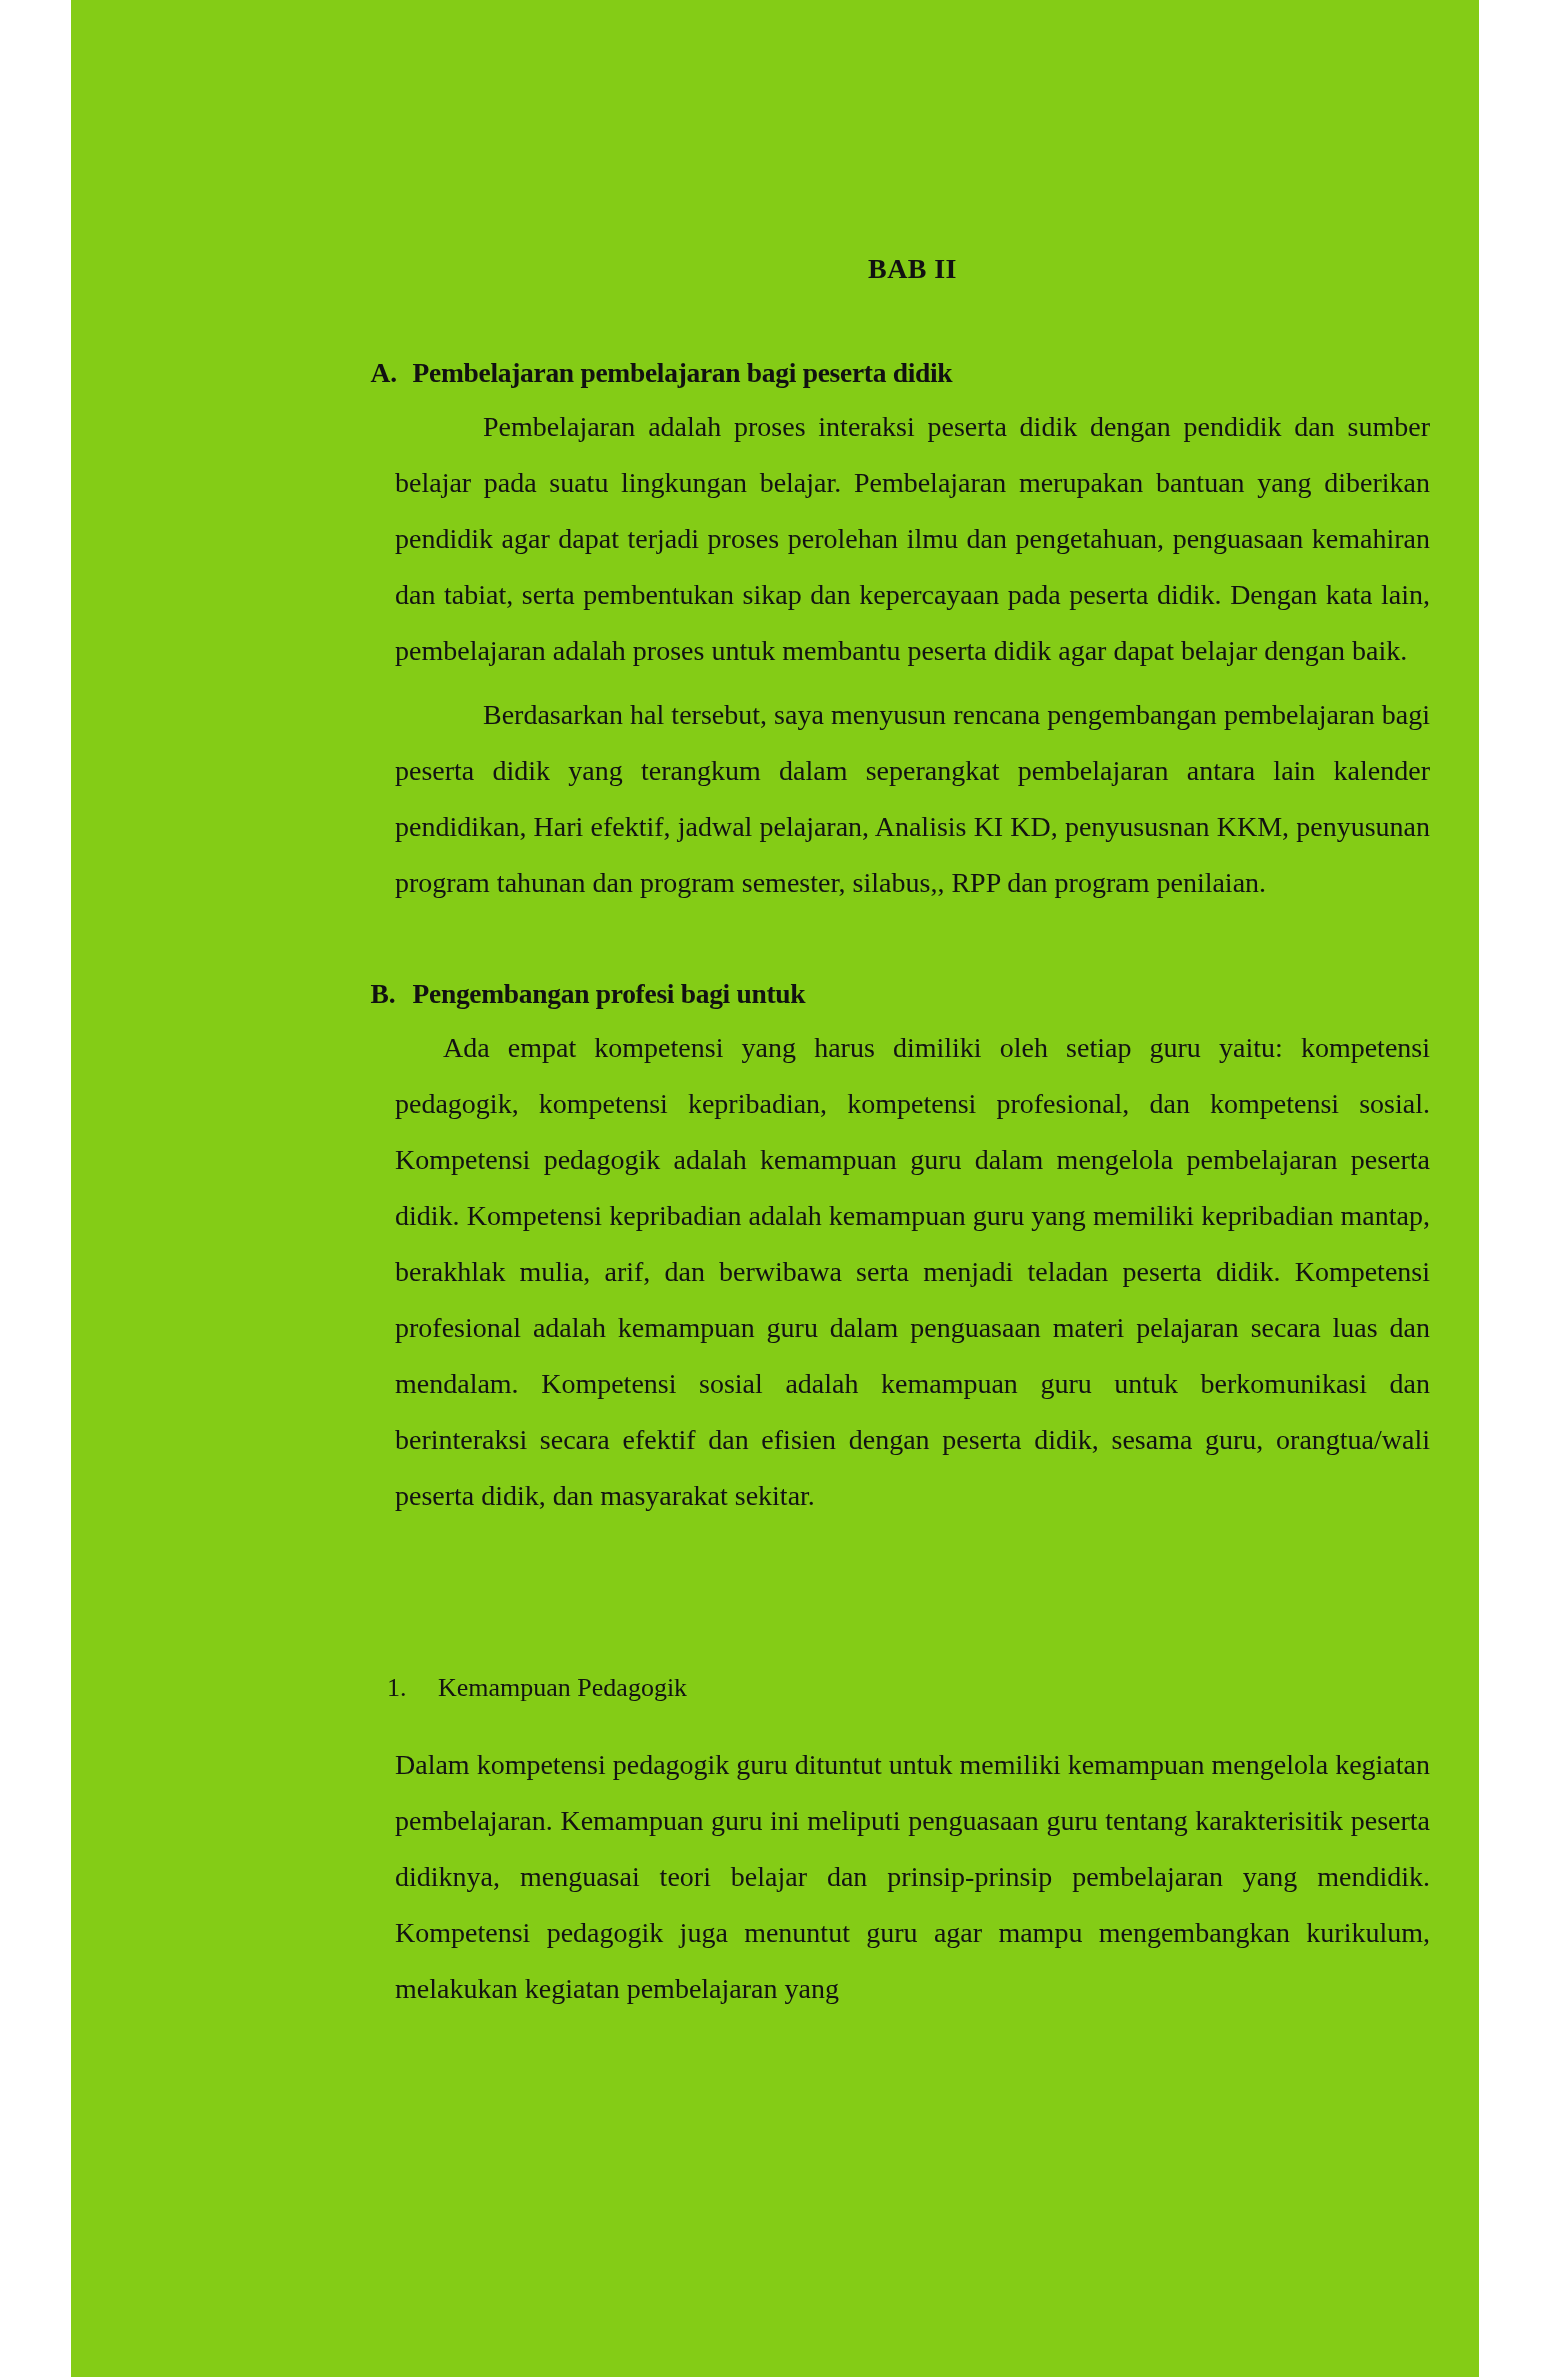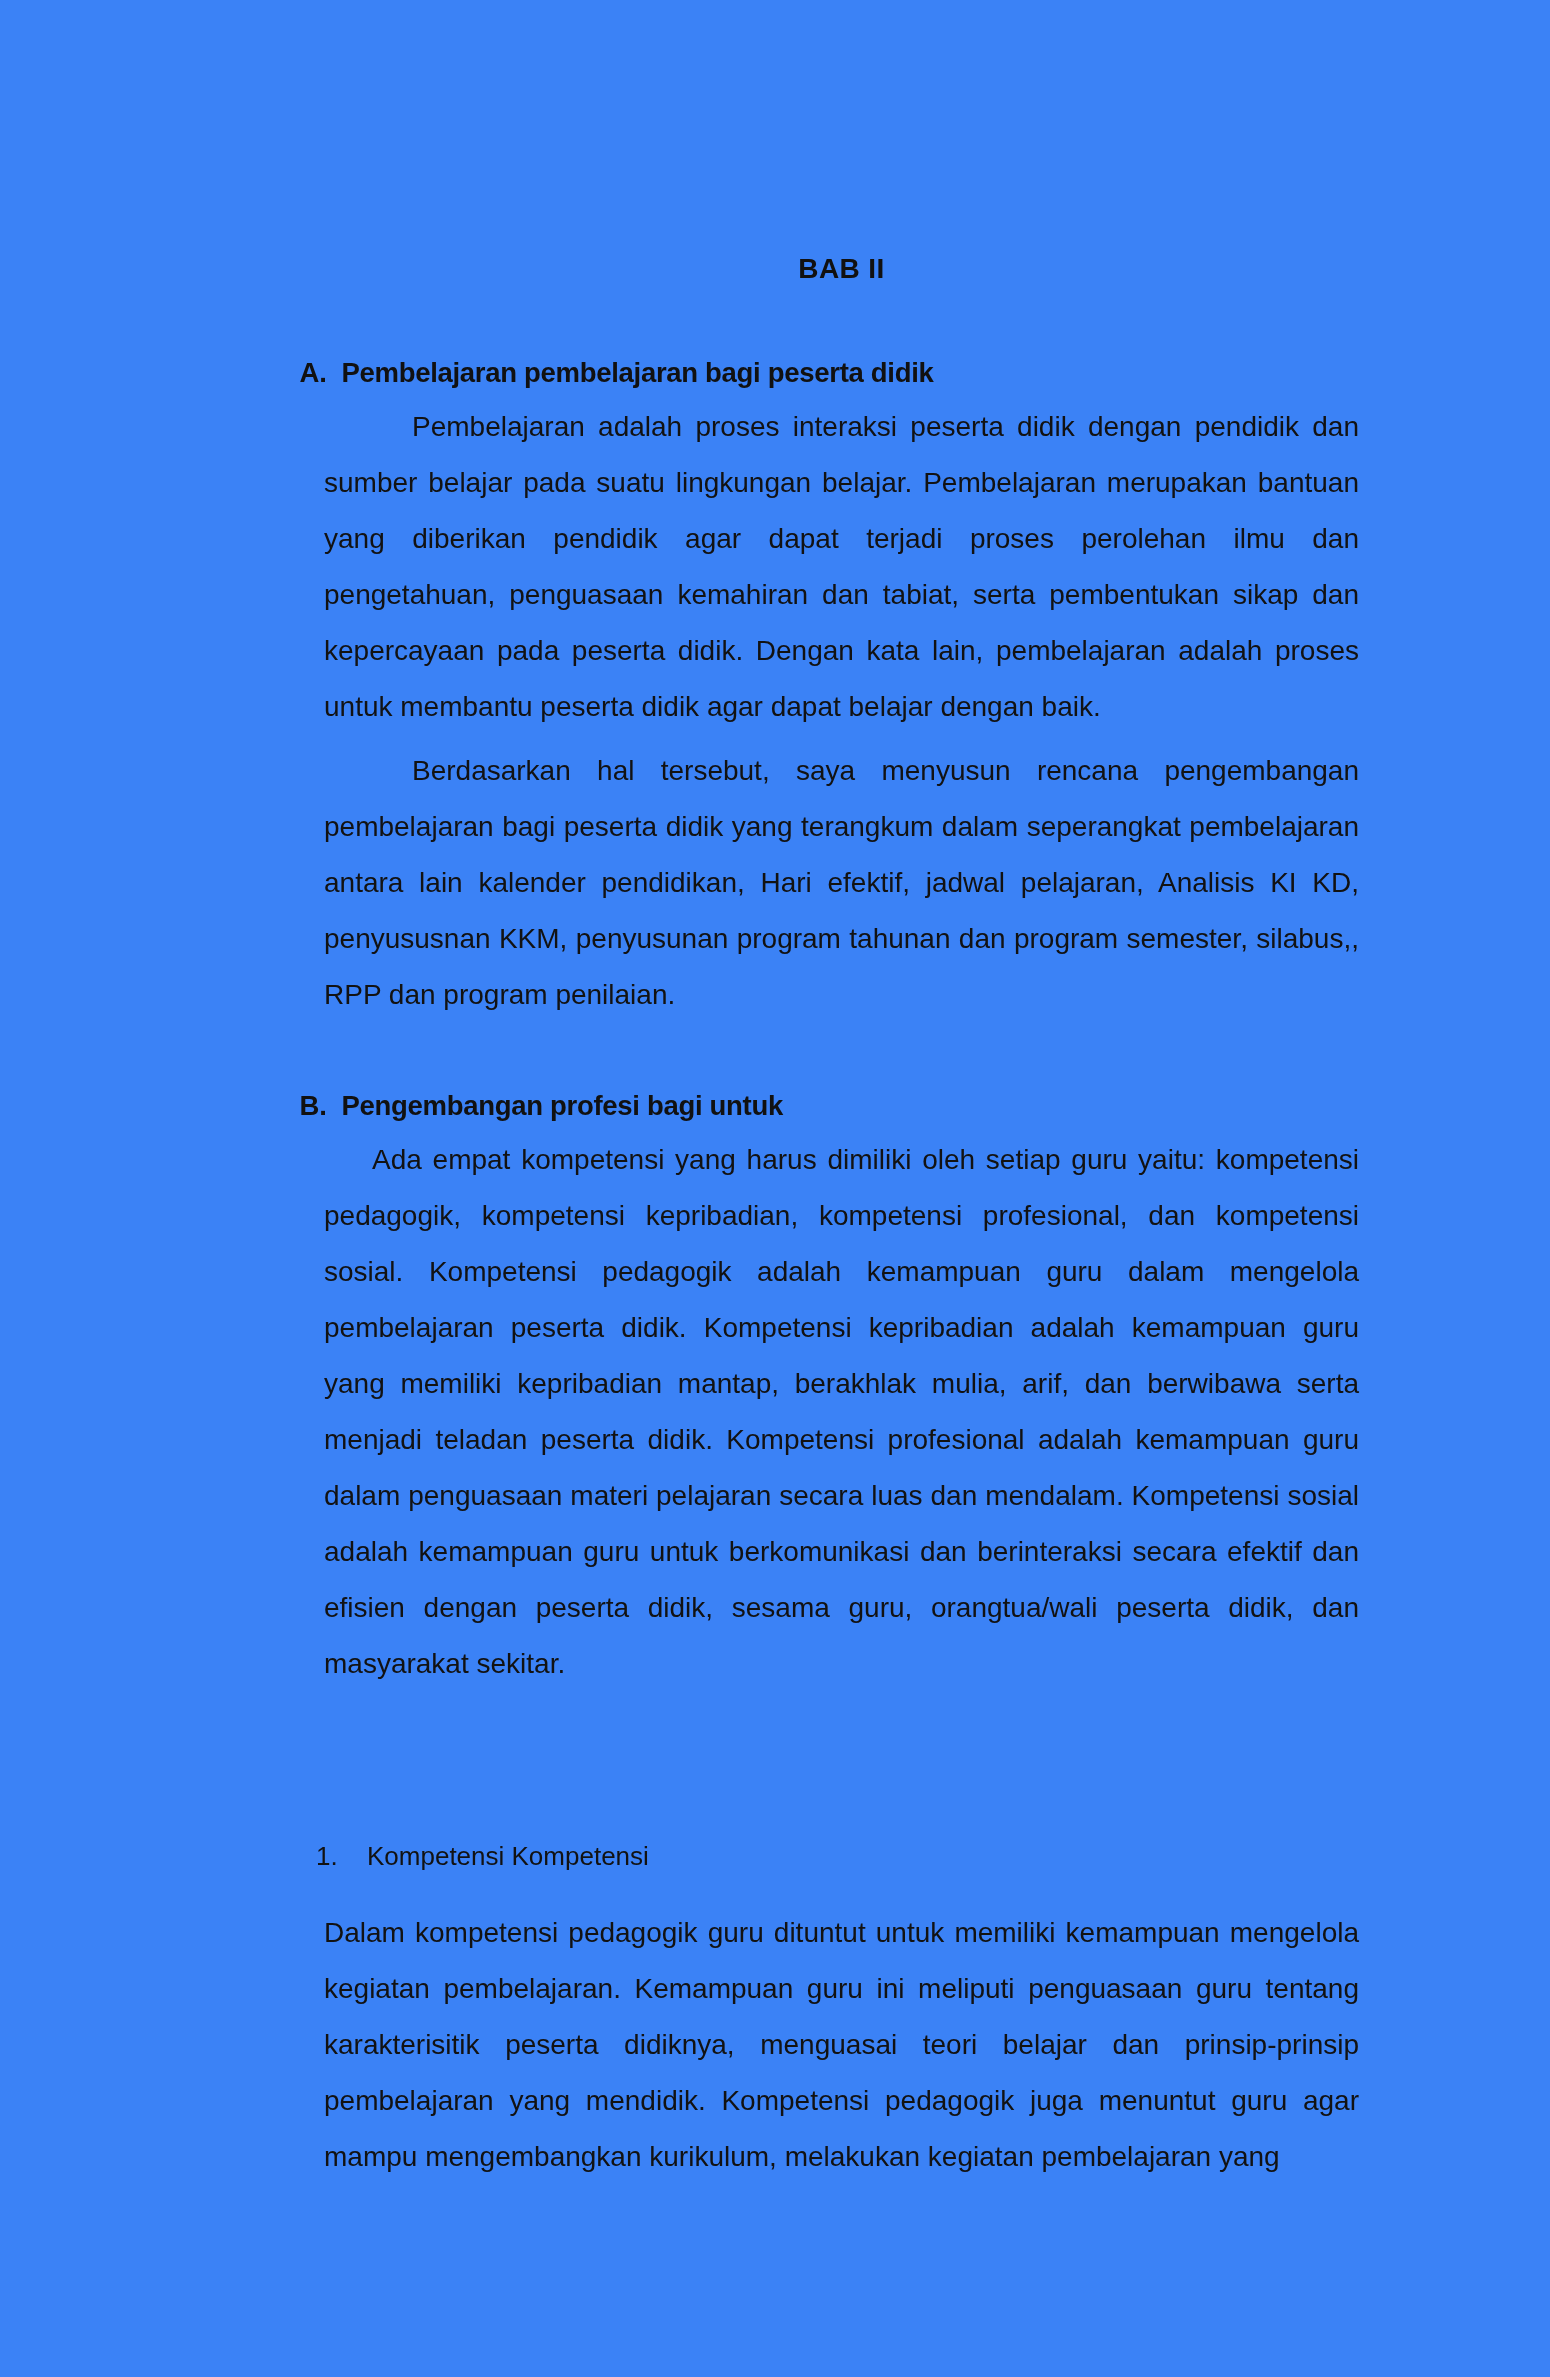--- a/index.html
+++ b/index.html
@@ -3,26 +3,26 @@
 <meta charset="utf-8">
 <style>
   html, body {
     margin: 0;
     padding: 0;
     background: #ffffff;
   }
 
   .page {
     position: relative;
-    width: 1550px;
+    width: 1408px;
     height: 2377px;
-    background: #3b82f6;
+    background: #84cc16;
     margin: 0 auto;
     overflow: hidden;
-    font-family: Liberation Sans, sans-serif;
+    font-family: Liberation Serif, serif;
     color: #0d0d0d;
     -webkit-font-smoothing: antialiased;
   }
 
   
   .content {
     position: absolute;
     left: 316px;
     top: 240px;
     width: 1051px;
@@ -137,21 +137,21 @@
     </div>
 
     <div class="sp-b-to-p3"></div>
 
     <p class="para indent-sm">Ada empat kompetensi yang harus dimiliki oleh setiap guru yaitu:  kompetensi pedagogik, kompetensi kepribadian, kompetensi profesional, dan kompetensi sosial. Kompetensi pedagogik adalah kemampuan guru dalam mengelola pembelajaran peserta didik. Kompetensi kepribadian adalah kemampuan guru yang memiliki kepribadian mantap, berakhlak mulia, arif, dan berwibawa serta menjadi teladan peserta didik. Kompetensi profesional adalah kemampuan guru dalam penguasaan materi pelajaran secara luas dan mendalam. Kompetensi sosial adalah kemampuan guru untuk berkomunikasi dan berinteraksi secara efektif dan efisien dengan peserta didik, sesama guru, orangtua/wali peserta didik, dan masyarakat sekitar.</p>
 
     <div class="sp-p3-to-num"></div>
 
     <div class="numbered numbered-wrap">
       <span class="numbered-num">1.</span>
-      <span class="numbered-label">Kompetensi Kompetensi</span>
+      <span class="numbered-label">Kemampuan Pedagogik</span>
     </div>
 
     <div class="sp-num-to-p4"></div>
 
     <p class="para indent-none">Dalam kompetensi pedagogik guru dituntut untuk memiliki kemampuan mengelola kegiatan pembelajaran. Kemampuan guru ini meliputi penguasaan guru tentang karakterisitik peserta didiknya, menguasai teori belajar dan prinsip-prinsip pembelajaran yang mendidik. Kompetensi pedagogik juga menuntut guru agar mampu mengembangkan kurikulum, melakukan kegiatan pembelajaran yang</p>
 
   </div>
 
 </div>
 

